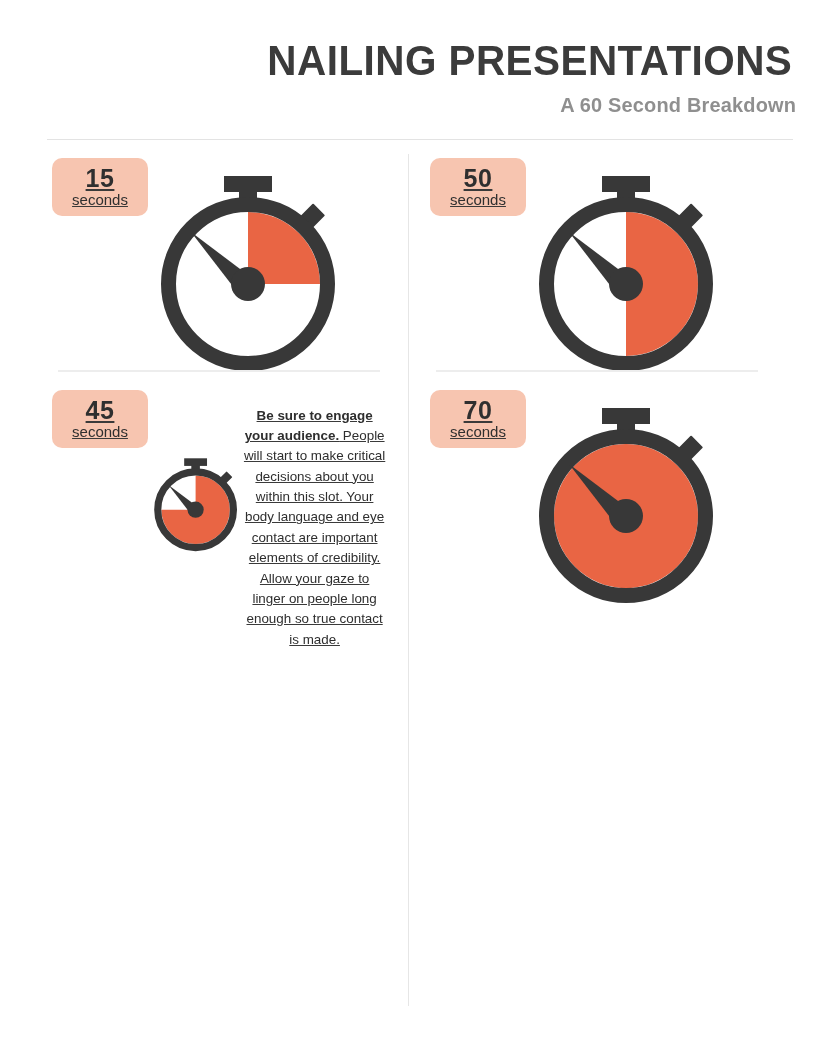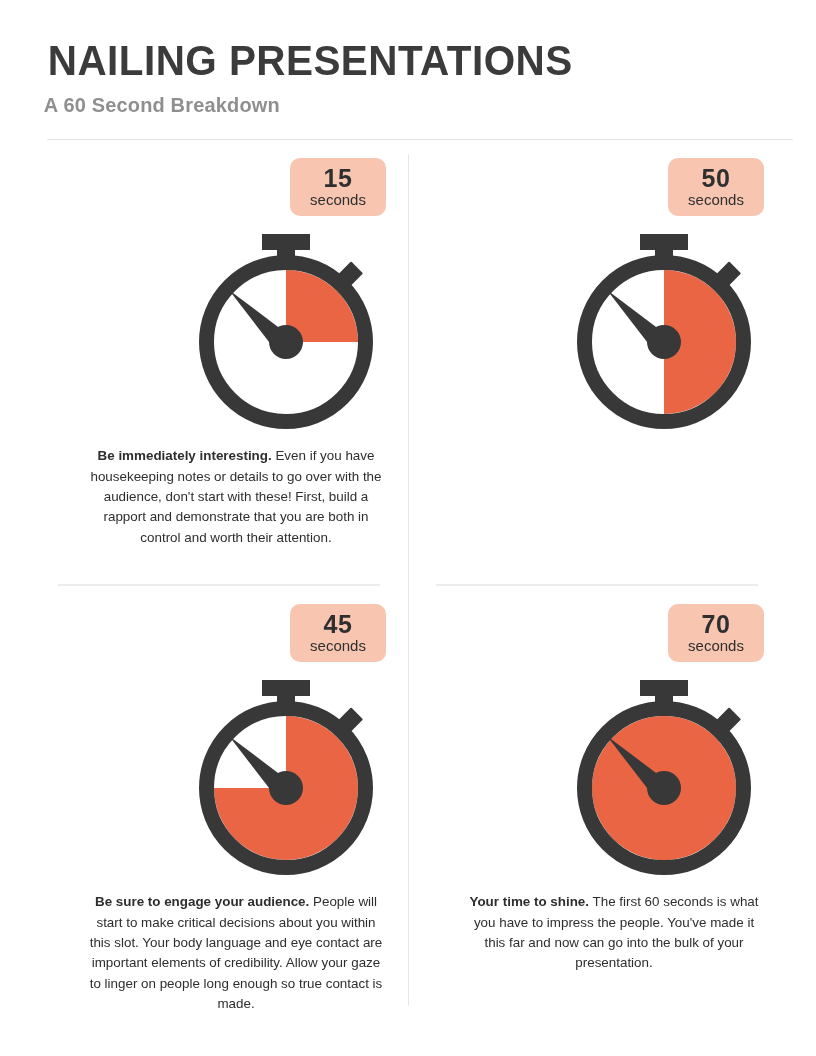--- a/index.html
+++ b/index.html
@@ -18,21 +18,21 @@
     position: relative;
     width: 816px;
     height: 1056px;
     background: #ffffff;
     box-sizing: border-box;
   }
 
   
   .header {
     padding-top: 38px;
-    text-align: left;
+    text-align: right;
     padding-left: 24px;
   }
   .title {
     font-size: 43px;
     font-weight: bold;
     letter-spacing: 0.5px;
     color: #3b3b3b;
     line-height: 1.06;
     margin: 0;
     transform: scaleX(0.94);
@@ -69,23 +69,24 @@
     top: 14px;
     width: 1px;
     height: 852px;
     background: #e6e6e6;
   }
   .cell {
     width: 50%;
     box-sizing: border-box;
     padding: 18px 22px 0 22px;
     display: flex;
-    flex-direction: column;
-    align-items: flex-end;
+    flex-direction: row;
+    align-items: flex-start;
     position: relative;
+    text-decoration: underline;
   }
   .cell.row2 { }
   .cell .cell-rule {
     position: absolute;
     bottom: 0;
     left: 28px;
     right: 28px;
     height: 2px;
     background: #ededed;
   }
@@ -155,21 +156,20 @@
         <svg class="watch" viewBox="0 0 200 200" xmlns="http://www.w3.org/2000/svg" aria-hidden="true">
           <rect x="76" y="4" width="48" height="16" fill="#383838"></rect>
           <rect x="91" y="18" width="18" height="16" fill="#383838"></rect>
           <rect x="152" y="33" width="17" height="30" rx="1" fill="#383838" transform="rotate(45 160.5 48)"></rect>
           <circle cx="100" cy="112" r="72" fill="#ffffff"></circle>
           <path d="M 100 112 L 100 40 A 72 72 0 0 1 172 112 Z" fill="#e96544"></path>
           <circle cx="100" cy="112" r="79.5" fill="none" stroke="#383838" stroke-width="15"></circle>
           <path d="M 43 60 L 104 106 L 90 121 Z" fill="#383838"></path>
           <circle cx="100" cy="112" r="17" fill="#383838"></circle>
         </svg>
-        <p class="copy"><b>Be immediately interesting.</b><span> Even if you have housekeeping notes or details to go over with the audience, don't start with these! First, build a rapport and demonstrate that you are both in control and worth their attention.</span></p>
         <div class="cell-rule"></div>
       </div>
       <div class="cell">
         <div class="badge">
           <span class="badge-num">50</span>
           <span class="badge-unit">seconds</span>
         </div>
         <svg class="watch" viewBox="0 0 200 200" xmlns="http://www.w3.org/2000/svg" aria-hidden="true">
           <rect x="76" y="4" width="48" height="16" fill="#383838"></rect>
           <rect x="91" y="18" width="18" height="16" fill="#383838"></rect>
@@ -207,17 +207,16 @@
         <svg class="watch" viewBox="0 0 200 200" xmlns="http://www.w3.org/2000/svg" aria-hidden="true">
           <rect x="76" y="4" width="48" height="16" fill="#383838"></rect>
           <rect x="91" y="18" width="18" height="16" fill="#383838"></rect>
           <rect x="152" y="33" width="17" height="30" rx="1" fill="#383838" transform="rotate(45 160.5 48)"></rect>
           <circle cx="100" cy="112" r="72" fill="#ffffff"></circle>
           <path d="M 100 40 A 72 72 0 1 1 99.99 40 Z" fill="#e96544"></path>
           <circle cx="100" cy="112" r="79.5" fill="none" stroke="#383838" stroke-width="15"></circle>
           <path d="M 43 60 L 104 106 L 90 121 Z" fill="#383838"></path>
           <circle cx="100" cy="112" r="17" fill="#383838"></circle>
         </svg>
-        <p class="copy"><b>Your time to shine.</b><span> The first 60 seconds is what you have to impress the people. You've made it this far and now can go into the bulk of your presentation.</span></p>
       </div>
     </div>
 
 </div>
 
 </body></html>

